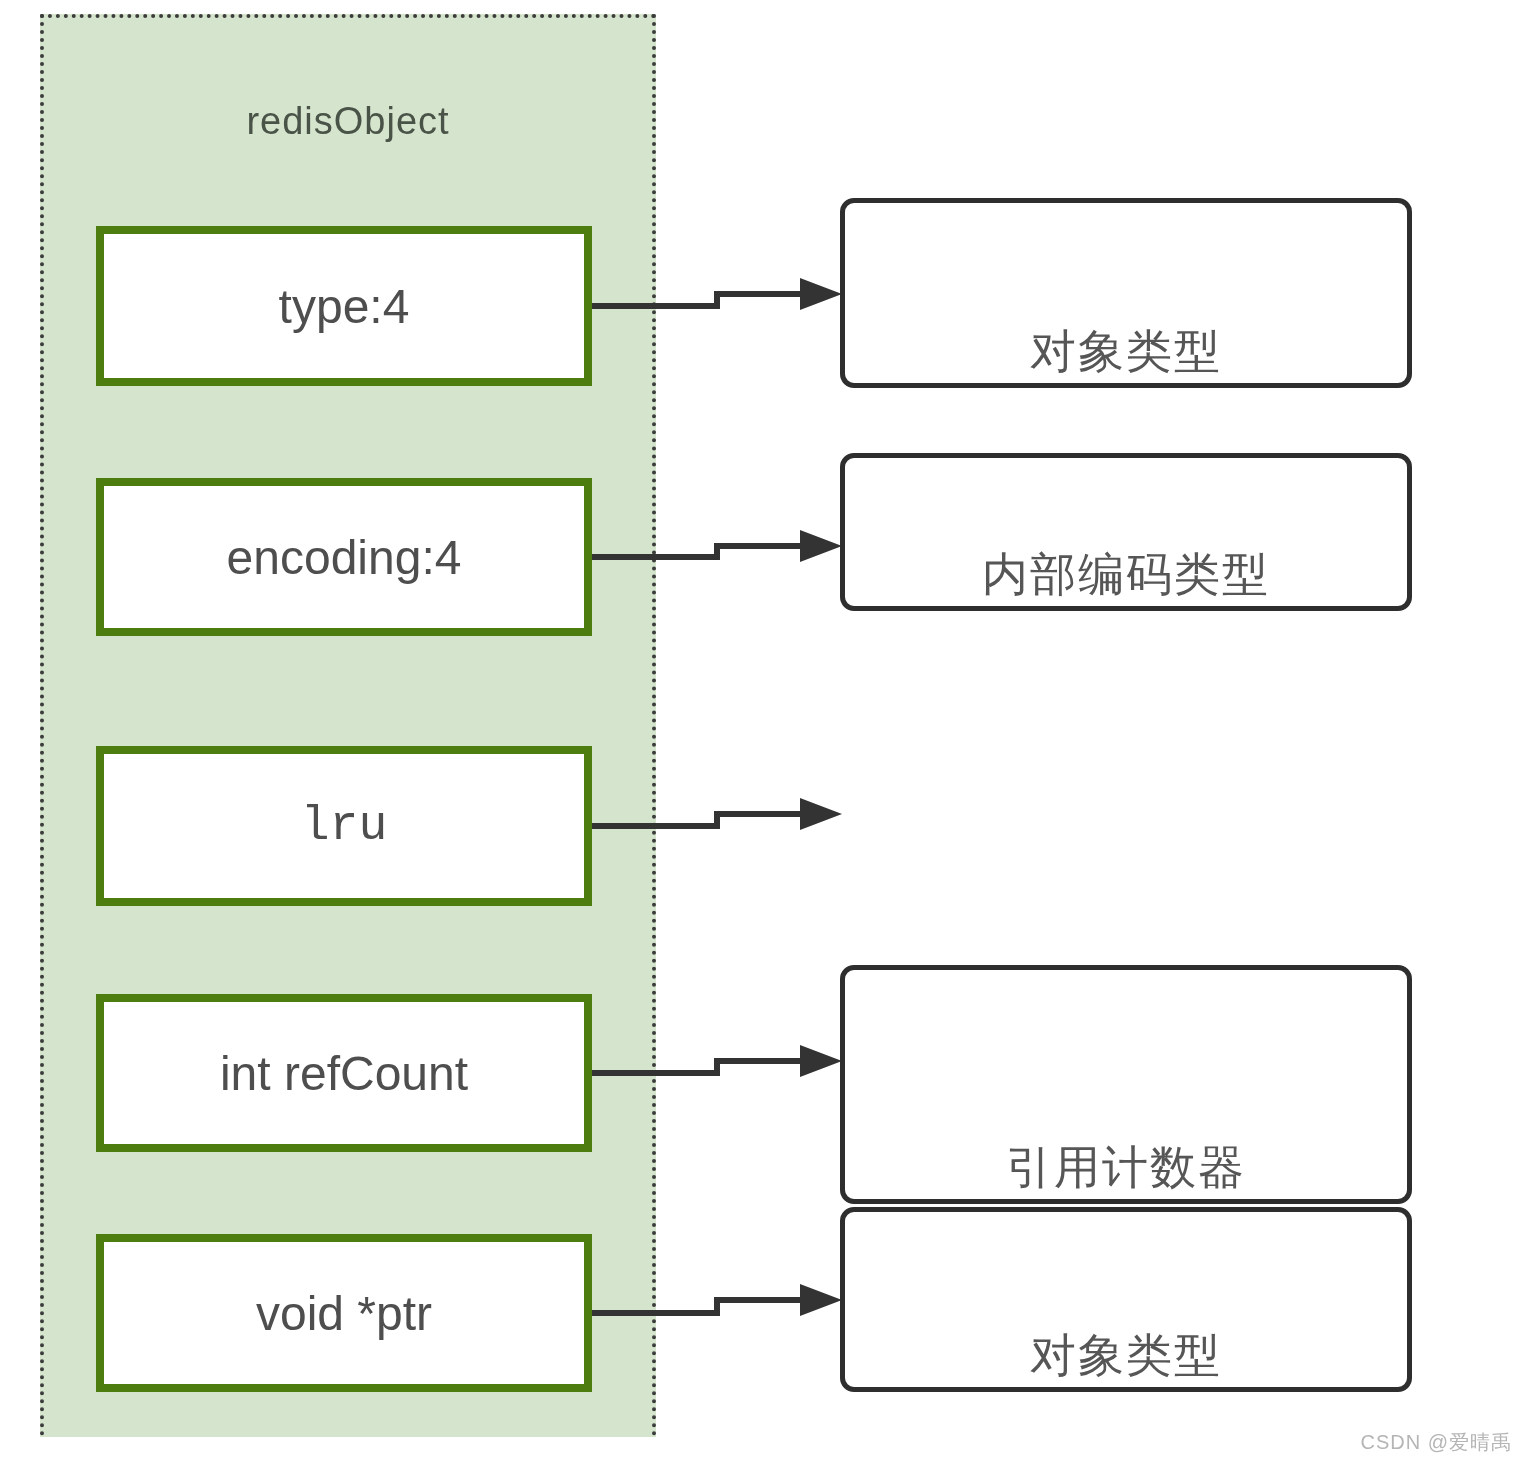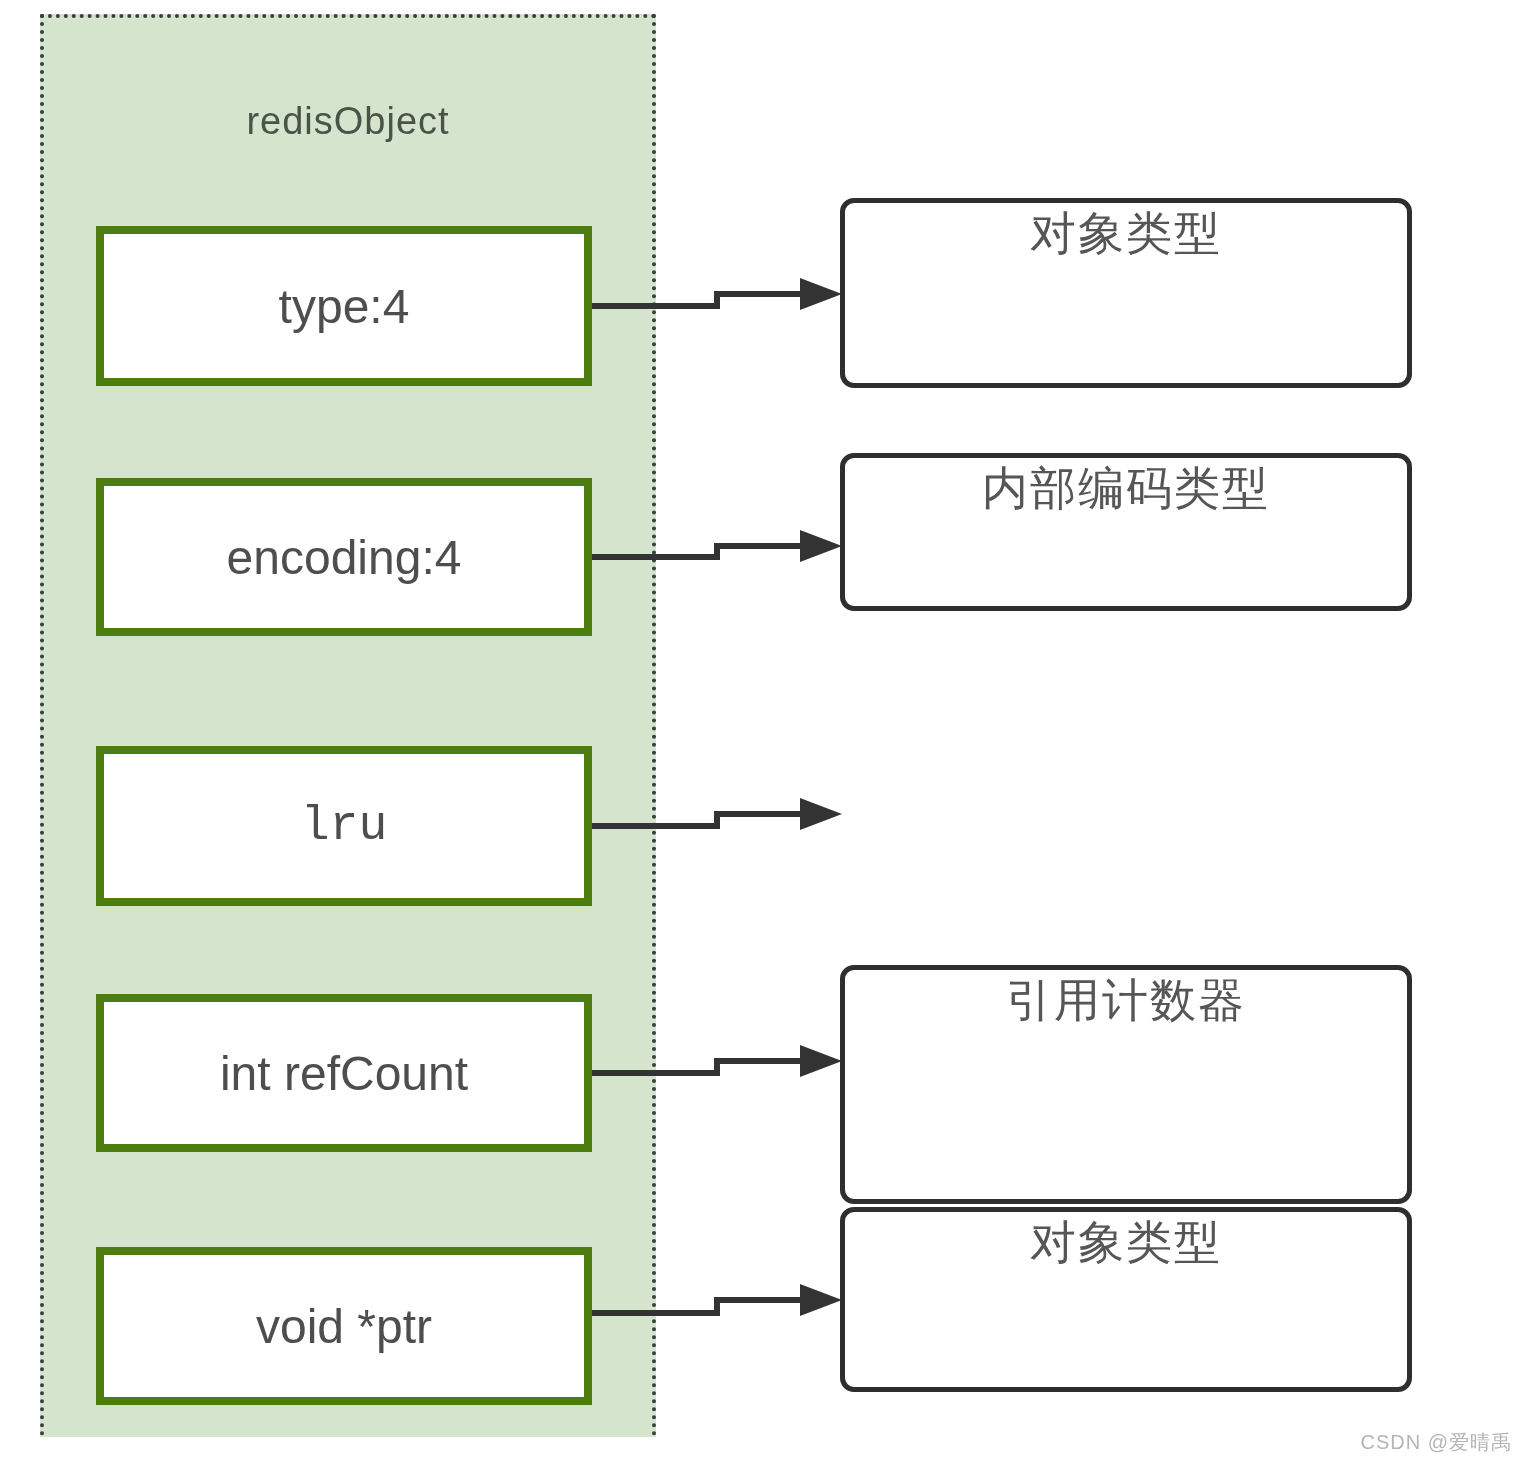--- a/index.html
+++ b/index.html
@@ -27,27 +27,27 @@
   .field-box {
     position: absolute; left: 96px; width: 496px;
     background: #ffffff; border: 8px solid #4d7c0f;
     display: flex; align-items: center; justify-content: center;
     font-size: 48px; color: #4e4e4e;
   }
   .fb-1 { top: 226px;  height: 160px; }
   .fb-2 { top: 478px;  height: 158px; }
   .fb-3 { top: 746px;  height: 160px; font-family: Liberation Mono, monospace; }
   .fb-4 { top: 994px;  height: 158px; }
-  .fb-5 { top: 1234px; height: 158px; margin-top: 13px; }
+  .fb-5 { top: 1234px; height: 158px; }
 
   
   .desc-box {
     position: absolute; left: 840px; width: 572px;
     background: #ffffff; border: 5px solid #2e2e2e; border-radius: 14px;
-    display: flex; align-items: flex-start; justify-content: center;
+    display: flex; align-items: flex-end; justify-content: center;
     font-size: 46px; color: #565656; letter-spacing: 2px;
   }
   .db-1 { top: 198px;  height: 190px; }
   .db-2 { top: 453px;  height: 158px; }
   .db-3 { top: 720px;  height: 188px; }
   .db-4 { top: 965px;  height: 239px; }
   .db-5 { top: 1207px; height: 185px; }
 
   .arrow-layer { position: absolute; left: 0; top: 0; pointer-events: none; }
 

